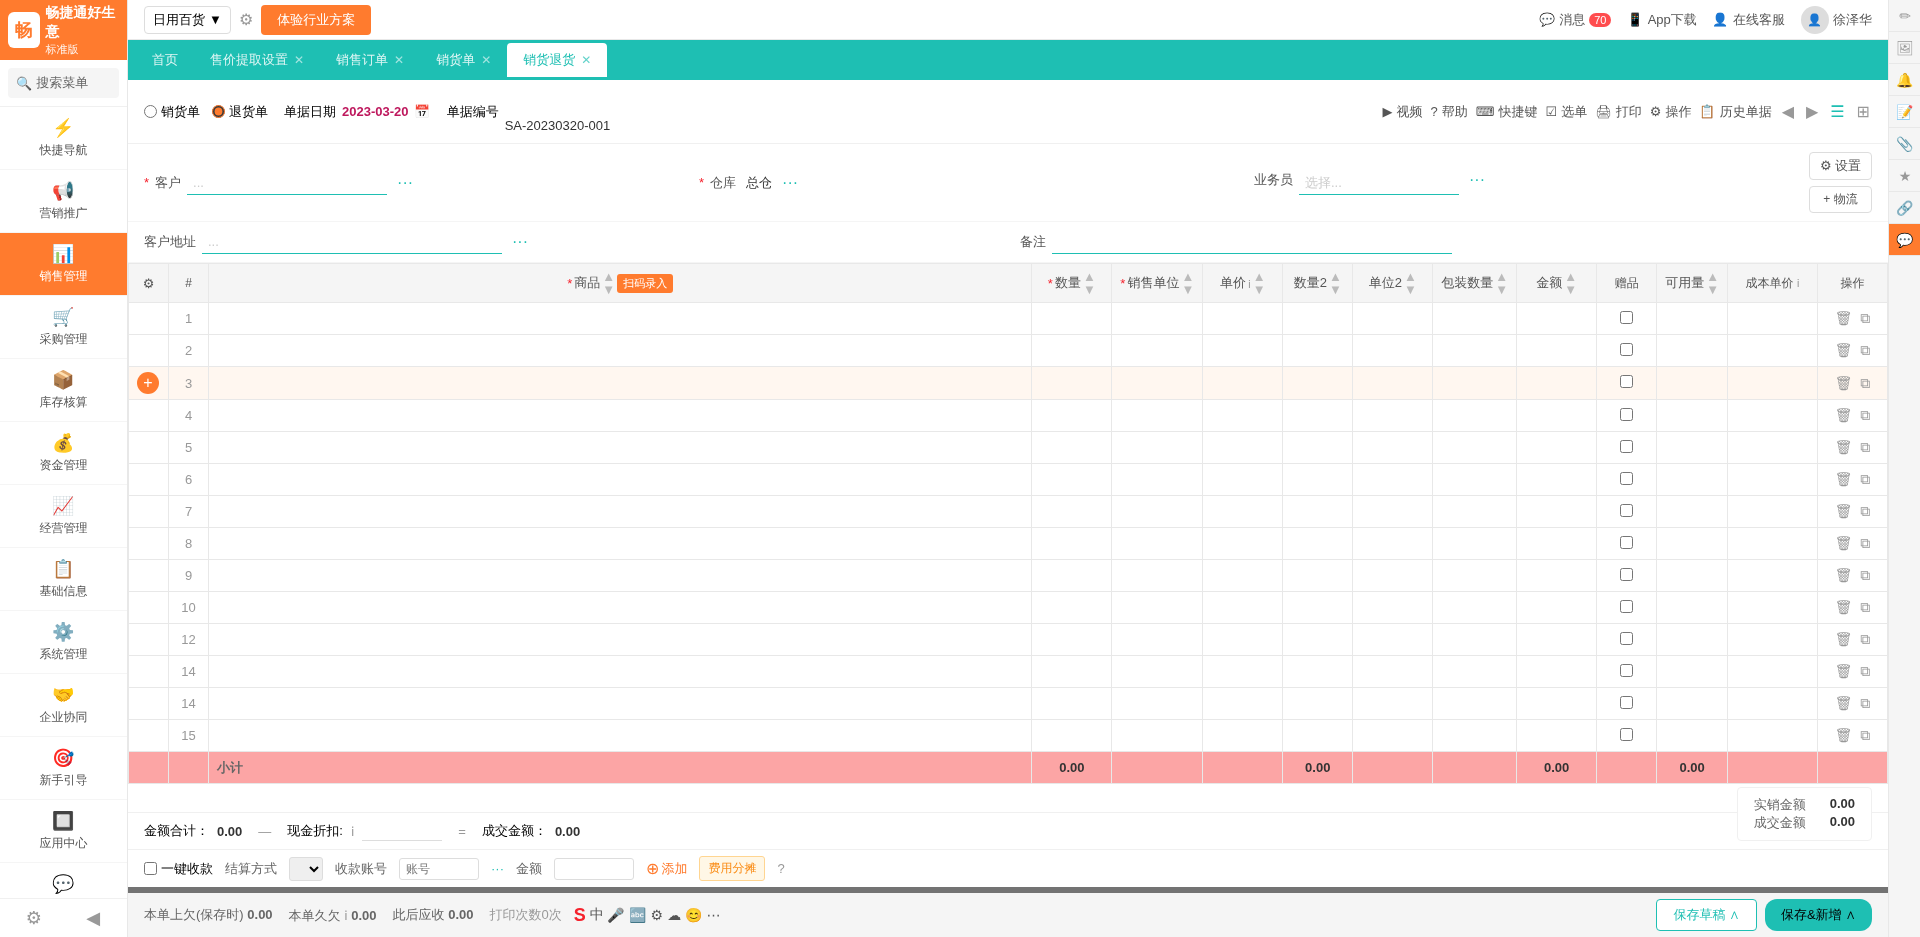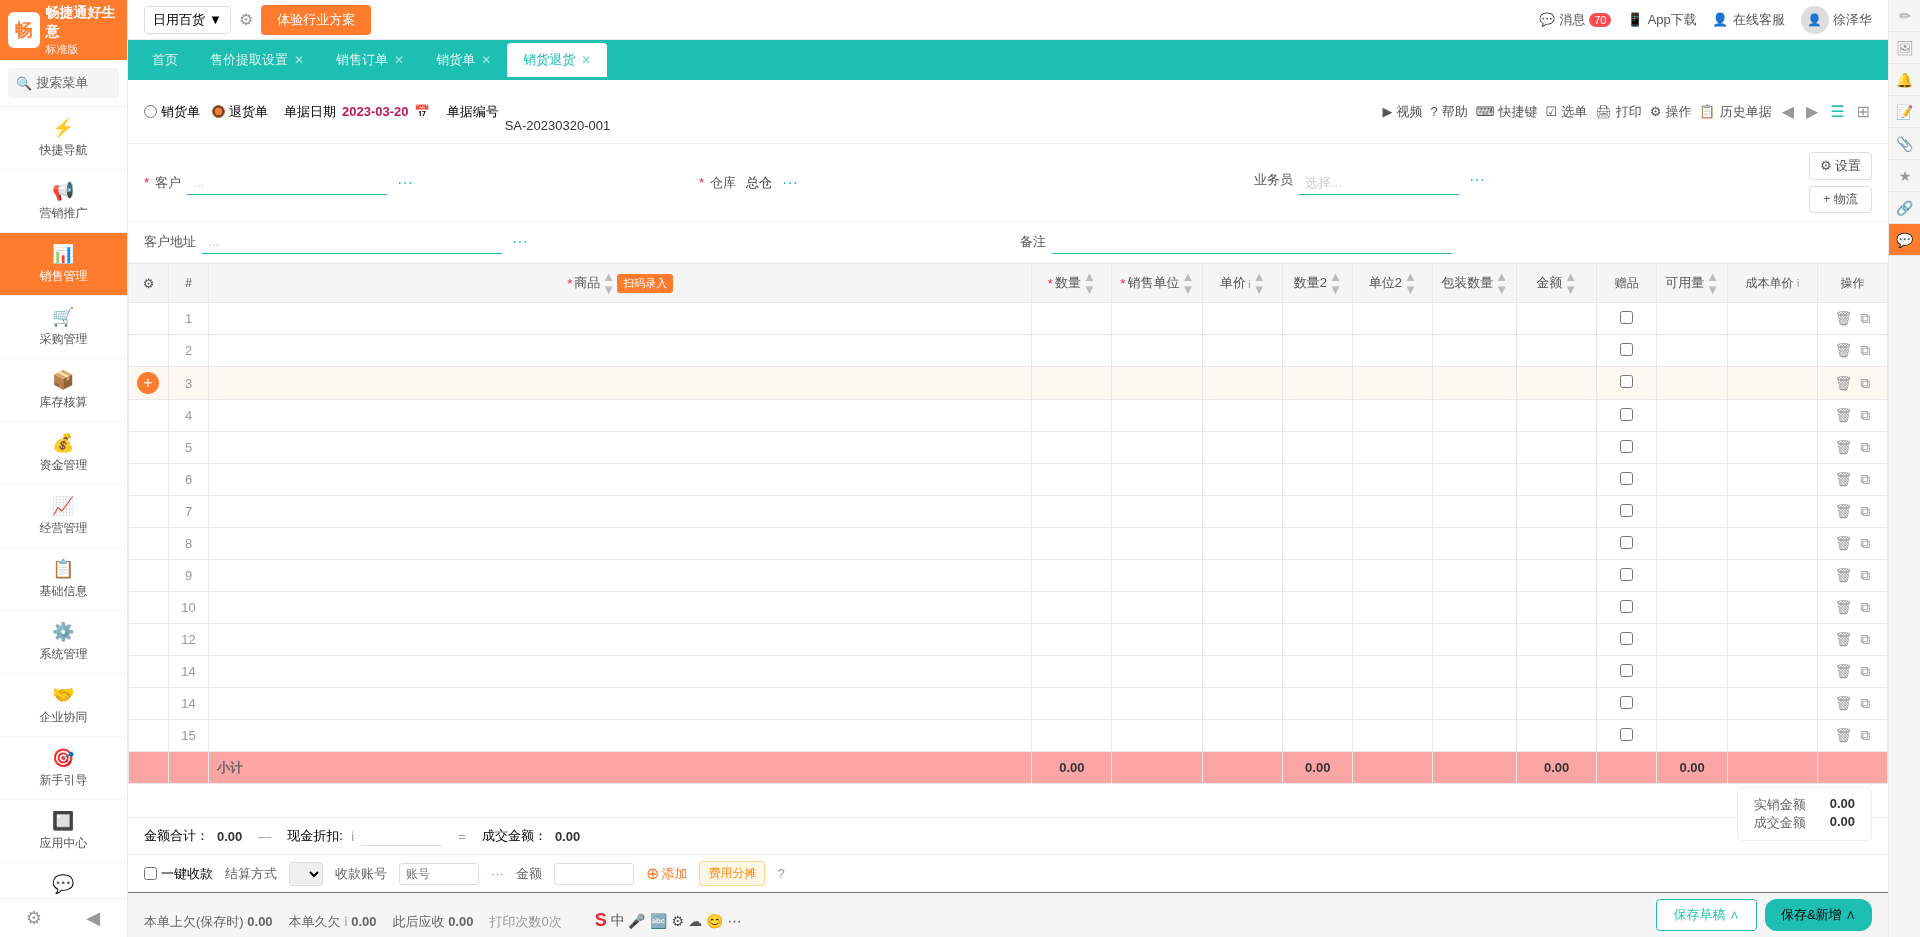--- a/index.html
+++ b/index.html
@@ -78,21 +78,21 @@
 
     
     .doc-footer { padding: 8px 16px; border-top: 1px solid #f0f0f0; display: flex; align-items: center; gap: 16px; flex-shrink: 0; flex-wrap: wrap; }
     .footer-amount { display: flex; align-items: center; gap: 8px; }
     .footer-amount .amount { color: #333; font-weight: bold; }
     .footer-minus { color: #999; }
     .footer-equals { color: #999; }
     .footer-deal { color: #333; font-weight: bold; }
 
     
-    .bottom-toolbar { background: #f5f5f5; padding: 6px 16px; border-top: 1px solid #737373; display: flex; align-items: flex-end; gap: 25px; flex-shrink: 0; }
+    .bottom-toolbar { background: #f5f5f5; padding: 6px 16px; border-top: 6px solid #737373; display: flex; align-items: center; gap: 4px; flex-shrink: 0; }
     .bottom-info { display: flex; align-items: center; gap: 16px; color: #666; font-size: 12px; }
     .bottom-info span { white-space: nowrap; }
     .bottom-actions { margin-left: auto; display: flex; gap: 8px; }
     .btn-save-draft { background: #fff; border: 1px solid #1ebfb3; color: #1ebfb3; border-radius: 4px; padding: 6px 16px; cursor: pointer; font-size: 13px; }
     .btn-save-new { background: #1ebfb3; border: none; color: #000000; border-radius: 12px; padding: 6px 16px; cursor: pointer; font-size: 13px; }
 
     
     .payment-row { padding: 6px 16px; border-top: 1px solid #f0f0f0; display: flex; align-items: center; gap: 12px; flex-shrink: 0; }
     .payment-checkbox { display: flex; align-items: center; gap: 4px; }
     .payment-select { border: 1px solid #ddd; border-radius: 3px; padding: 3px 6px; font-size: 12px; }

